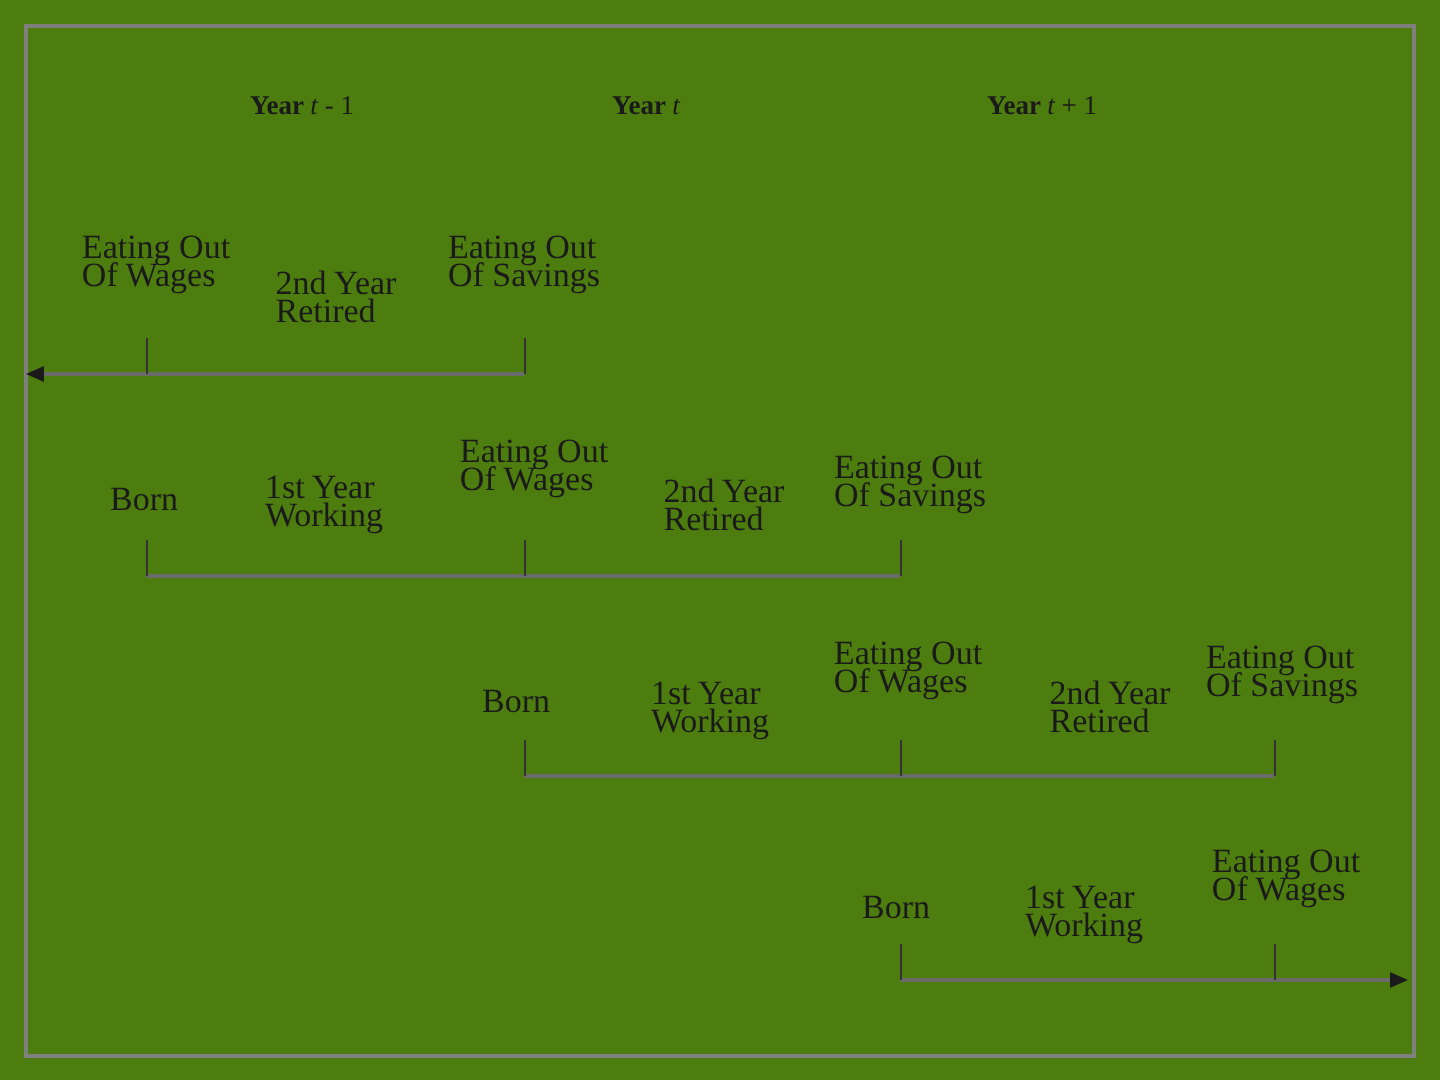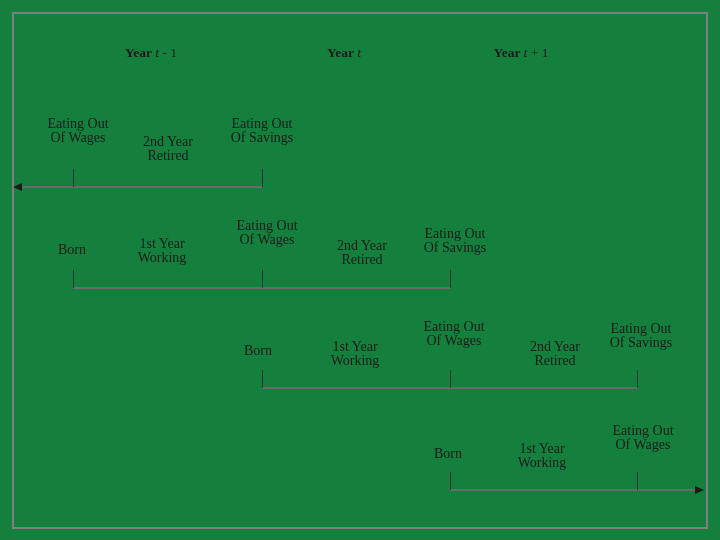--- a/index.html
+++ b/index.html
@@ -4,21 +4,21 @@
 <style>
   html, body {
     margin: 0;
     padding: 0;
     background: #ffffff;
   }
   #stage {
     position: relative;
     width: 720px;
     height: 540px;
-    background: #15803d;
+    background: #4d7c0f;
     overflow: hidden;
     font-family: "Liberation Serif", "DejaVu Serif", serif;
     color: #1a1a1a;
   }
   .frame {
     position: absolute;
     box-sizing: border-box;
     border: 2px solid #7f7f7f;
     background: transparent;
   }
@@ -44,23 +44,22 @@
     background: #6a6a6a;
   }
   .tl-tick {
     position: absolute;
     width: 1.5px;
     background: #333333;
   }
   .tl-label {
     position: absolute;
     transform: translateX(-50%);
-    font-size: 14px;
+    font-size: 17px;
     line-height: 14px;
-    text-align: center;
     white-space: pre-line;
   }
   .arrowhead {
     position: absolute;
     width: 0;
     height: 0;
   }
   .arrowhead.left {
     border-top: 4px solid transparent;
     border-bottom: 4px solid transparent;
@@ -74,21 +73,21 @@
 </style>
 </head>
 <body>
 
 <div id="stage">
   <div class="frame" style="left: 12px; top: 12px; width: 696px; height: 517px; border-color: rgb(127, 127, 127);"></div>
 
   <div class="col-header" style="left: 151px; top: 45px;">
     <span>Year </span><span class="var">t</span><span class="suffix"> - 1</span>
   </div>
-  <div class="col-header" style="left: 344px; top: 45px;">
+  <div class="col-header" style="left: 323px; top: 45px;">
     <span>Year </span><span class="var">t</span><span class="suffix"></span>
   </div>
   <div class="col-header" style="left: 521px; top: 45px;">
     <span>Year </span><span class="var">t</span><span class="suffix"> + 1</span>
   </div>
 
   <div>
       <div class="tl-line" style="left: 22px; top: 186px; width: 240px; background: rgb(106, 106, 106);"></div>
       <div class="arrowhead left" style="left: 13px; top: 183px;"></div>
       <div class="tl-tick" style="left: 72.5px; top: 169px; height: 18px; background: rgb(51, 51, 51);"></div>

